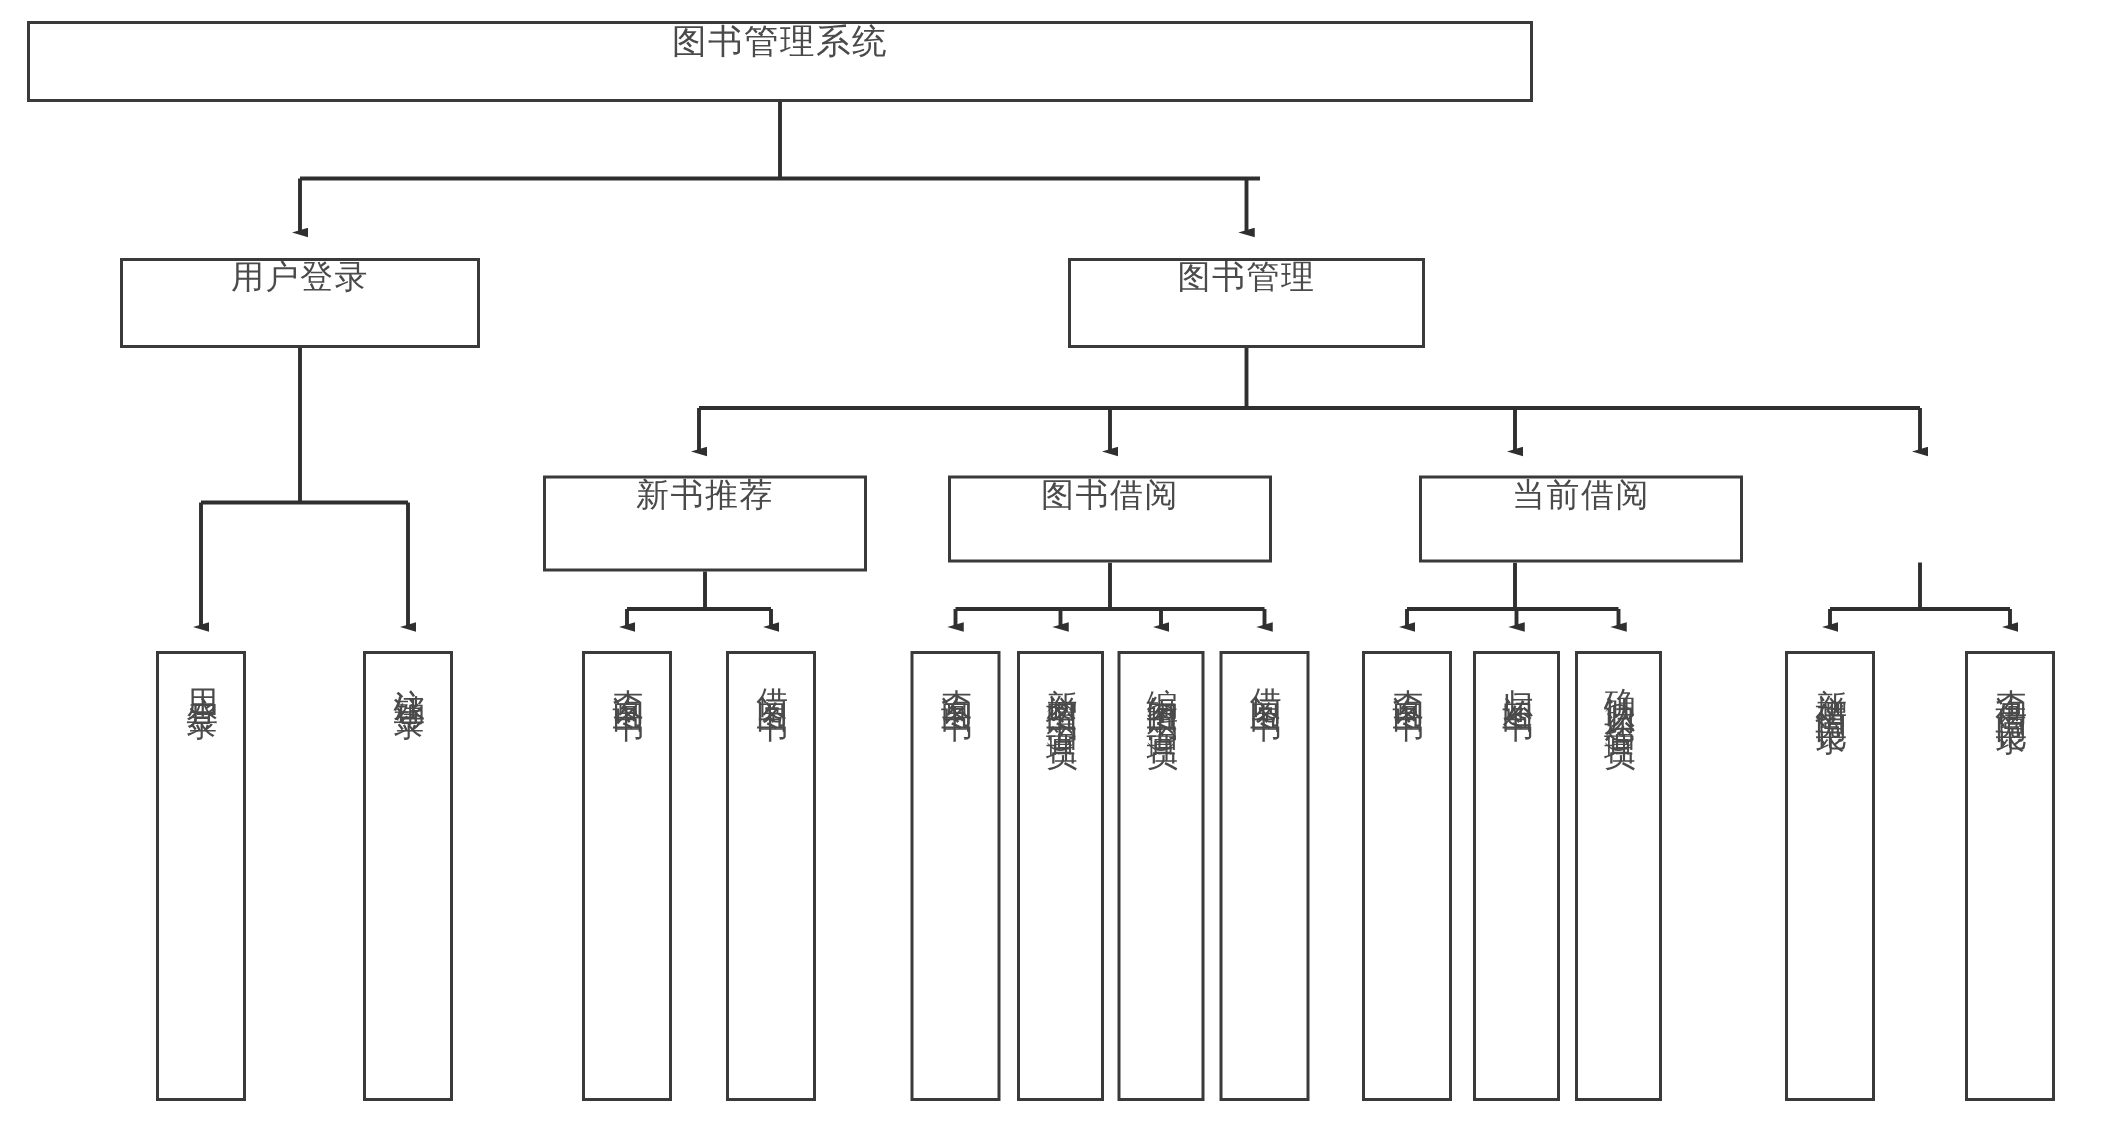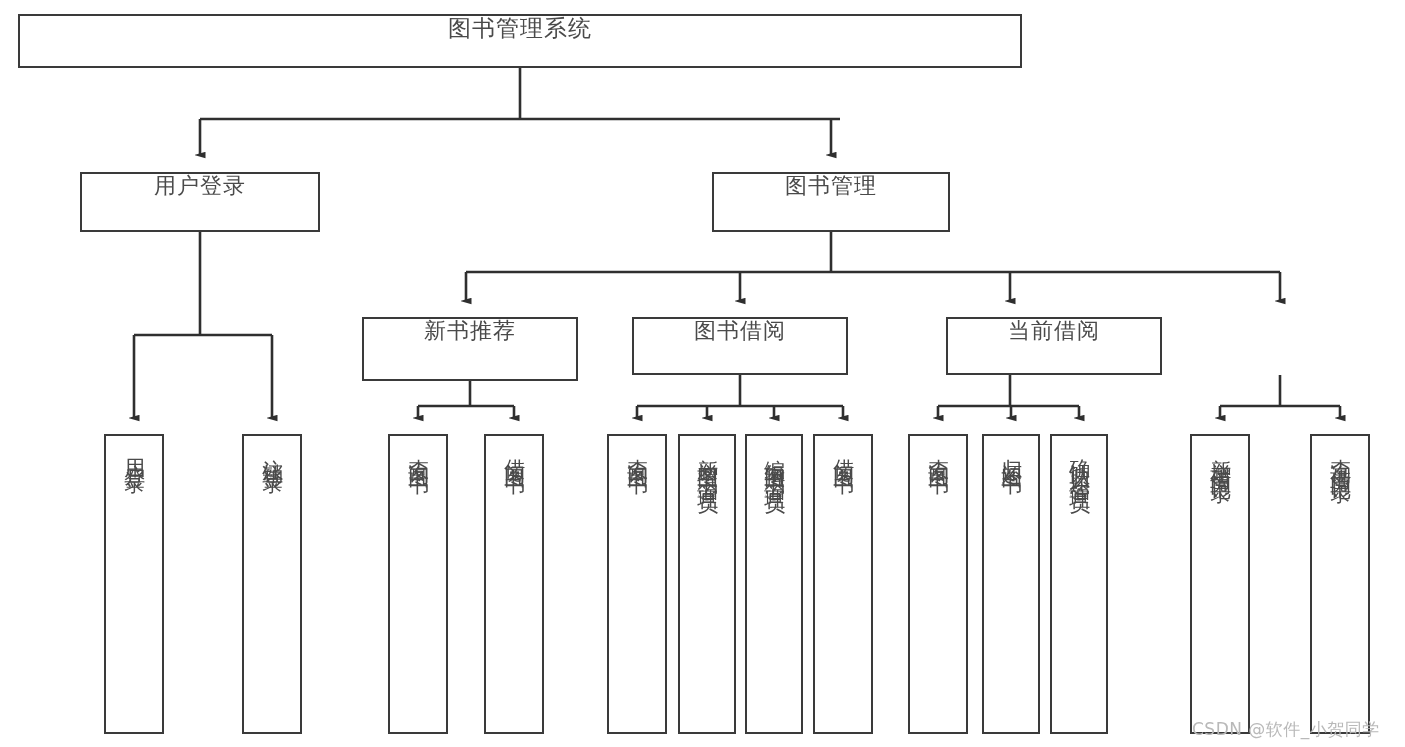--- a/index.html
+++ b/index.html
@@ -182,15 +182,14 @@
     <span class="node-label">确认归还（管理员）</span>
   </div>
 
   <div class="node-box leaf" style="left:1190px; top:434px; width:60px; height:300px;">
     <span class="node-label">新增借阅记录</span>
   </div>
   <div class="node-box leaf" style="left:1310px; top:434px; width:60px; height:300px;">
     <span class="node-label">查询借阅记录</span>
   </div>
 
-  <div class="watermark" style="left:1192px; top:718px;">CSDN @软件_小贺同学</div>
 
 </div>
 
 </body></html>

